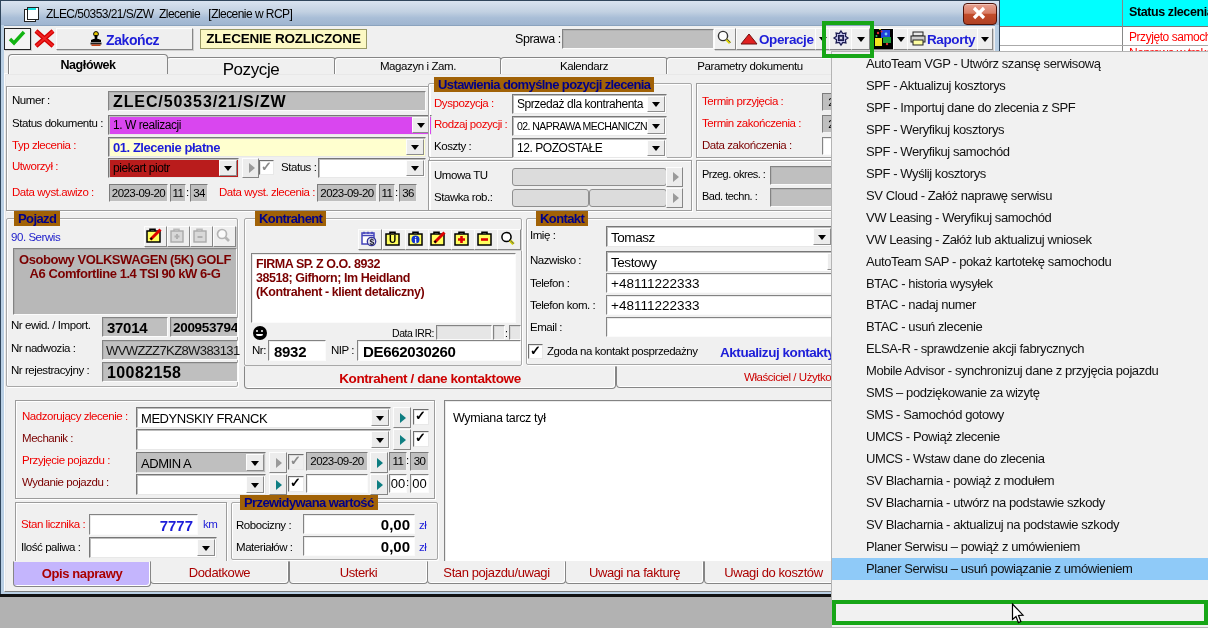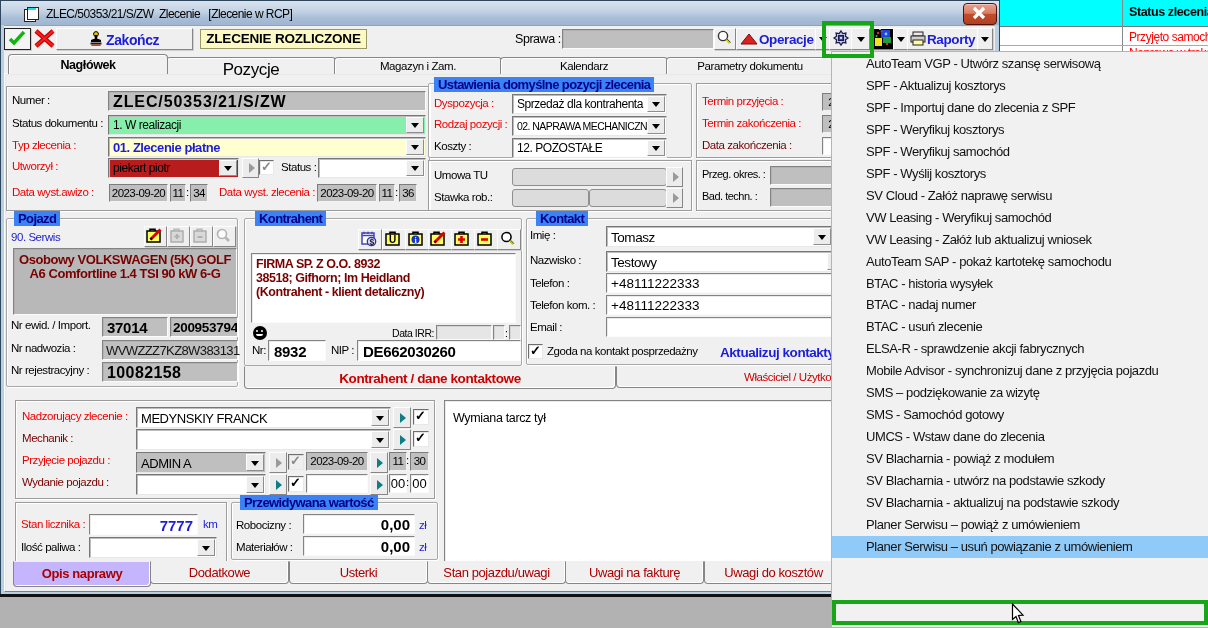--- a/index.html
+++ b/index.html
@@ -8,21 +8,21 @@
 .ab{position:absolute;}
 .lbl{position:absolute;font-size:11.5px;letter-spacing:-0.45px;white-space:nowrap;}
 .red{color:#ef0000;}
 .mar{color:#7a0000;}
 .sunk{position:absolute;border:1px solid;border-color:#838383 #fbfbfb #fbfbfb #838383;
   box-shadow:inset 1px 1px 0 #5a5a5a1f;}
 .gray{background:#bfbfbf;}
 .white{background:#fff;}
 .etch{position:absolute;border:1px solid #9c9c9c;box-shadow:inset 1px 1px 0 #ffffff,1px 1px 0 #ffffff;}
 .grp{position:absolute;border:1px solid #a8a8a8;box-shadow:inset 1px 1px 0 #fff,1px 1px 0 #fff;border-radius:2px;}
-.gtitle{position:absolute;background:#3b82f6;padding:0 4px;font-weight:bold;color:#000088;
+.gtitle{position:absolute;background:#a16207;padding:0 4px;font-weight:bold;color:#000088;
   letter-spacing:-0.6px;white-space:nowrap;font-size:13px;}
 .bval{font-weight:bold;font-size:15px;letter-spacing:-0.3px;white-space:nowrap;overflow:hidden;}
 .combo{position:absolute;background:#fff;border:1px solid;border-color:#777 #e8e8e8 #e8e8e8 #777;
   box-shadow:inset 1px 1px 0 #bdbdbd;overflow:hidden;}
 .combo .tx{position:absolute;left:4px;right:17px;top:50%;transform:translateY(-50%);font-size:12px;letter-spacing:-0.45px;white-space:nowrap;overflow:hidden;}
 .carr{position:absolute;top:1px;right:1px;bottom:1px;width:16px;background:#ececec;
   border:1px solid;border-color:#fdfdfd #8d8d8d #8d8d8d #fdfdfd;}
 .carr:after{content:"";position:absolute;left:50%;top:50%;margin:-2px 0 0 -4px;
   border:4px solid transparent;border-top:5px solid #000;}
 .btn{position:absolute;background:#efefef;border:1px solid;border-color:#fdfdfd #868686 #868686 #fdfdfd;
@@ -178,21 +178,21 @@
 </div>
 
 <div id="formlayer">
 
   <div class="etch" style="left:6px;top:86px;width:422px;height:123px;"></div>
   <div class="lbl" style="left:12px;top:94px;">Numer :</div>
   <div class="sunk gray" style="left:108px;top:91px;width:316px;height:18px;">
       <div class="bval" style="margin:1px 0 0 4px;font-size:16px;letter-spacing:0.9px;">ZLEC/50353/21/S/ZW</div>
     </div>
   <div class="lbl" style="left:12px;top:117px;">Status dokumentu :</div>
-  <div class="combo" style="left:108px;top:115px;width:316px;height:18px;background:#86efac;">
+  <div class="combo" style="left:108px;top:115px;width:316px;height:18px;background:#d946ef;padding-left:6px;">
       <div class="tx">1. W realizacji</div>
       <div class="carr"></div>
     </div>
   <div class="lbl red" style="left:12px;top:139px;">Typ zlecenia :</div>
   <div class="combo" style="left:108px;top:137px;width:316px;height:18px;background:#ffffcf;">
       <div class="tx" style="font-weight:bold;color:#1d1dd8;font-size:13px;">01. Zlecenie płatne</div>
       <div class="carr"></div>
     </div>
   <div class="lbl red" style="left:12px;top:160px;">Utworzył :</div>
   <div class="combo" style="left:108px;top:158px;width:129px;height:18px;background:#b91c1c;">
@@ -527,20 +527,21 @@
   <div class="mi">VW Leasing - Weryfikuj samochód</div>
   <div class="mi">VW Leasing - Załóż lub aktualizuj wniosek</div>
   <div class="mi">AutoTeam SAP - pokaż kartotekę samochodu</div>
   <div class="mi">BTAC - historia wysyłek</div>
   <div class="mi">BTAC - nadaj numer</div>
   <div class="mi">BTAC - usuń zlecenie</div>
   <div class="mi">ELSA-R - sprawdzenie akcji fabrycznych</div>
   <div class="mi">Mobile Advisor - synchronizuj dane z przyjęcia pojazdu</div>
   <div class="mi">SMS – podziękowanie za wizytę</div>
   <div class="mi">SMS - Samochód gotowy</div>
+  <div class="mi">UMCS - Powiąż zlecenie</div>
   <div class="mi">UMCS - Wstaw dane do zlecenia</div>
   <div class="mi">SV Blacharnia - powiąż z modułem</div>
   <div class="mi">SV Blacharnia - utwórz na podstawie szkody</div>
   <div class="mi">SV Blacharnia - aktualizuj na podstawie szkody</div>
   <div class="mi">Planer Serwisu – powiąż z umówieniem</div>
   <div class="mi" style="background:#8fcaf8;">Planer Serwisu – usuń powiązanie z umówieniem</div>
 </div>
 
 <div class="ab" style="left:822px;top:21px;width:52px;height:37px;border:4px solid #17a617;box-sizing:border-box;"></div>
 <div class="ab" style="left:832px;top:600px;width:376px;height:25px;border:4px solid #17a617;box-sizing:border-box;"></div>

